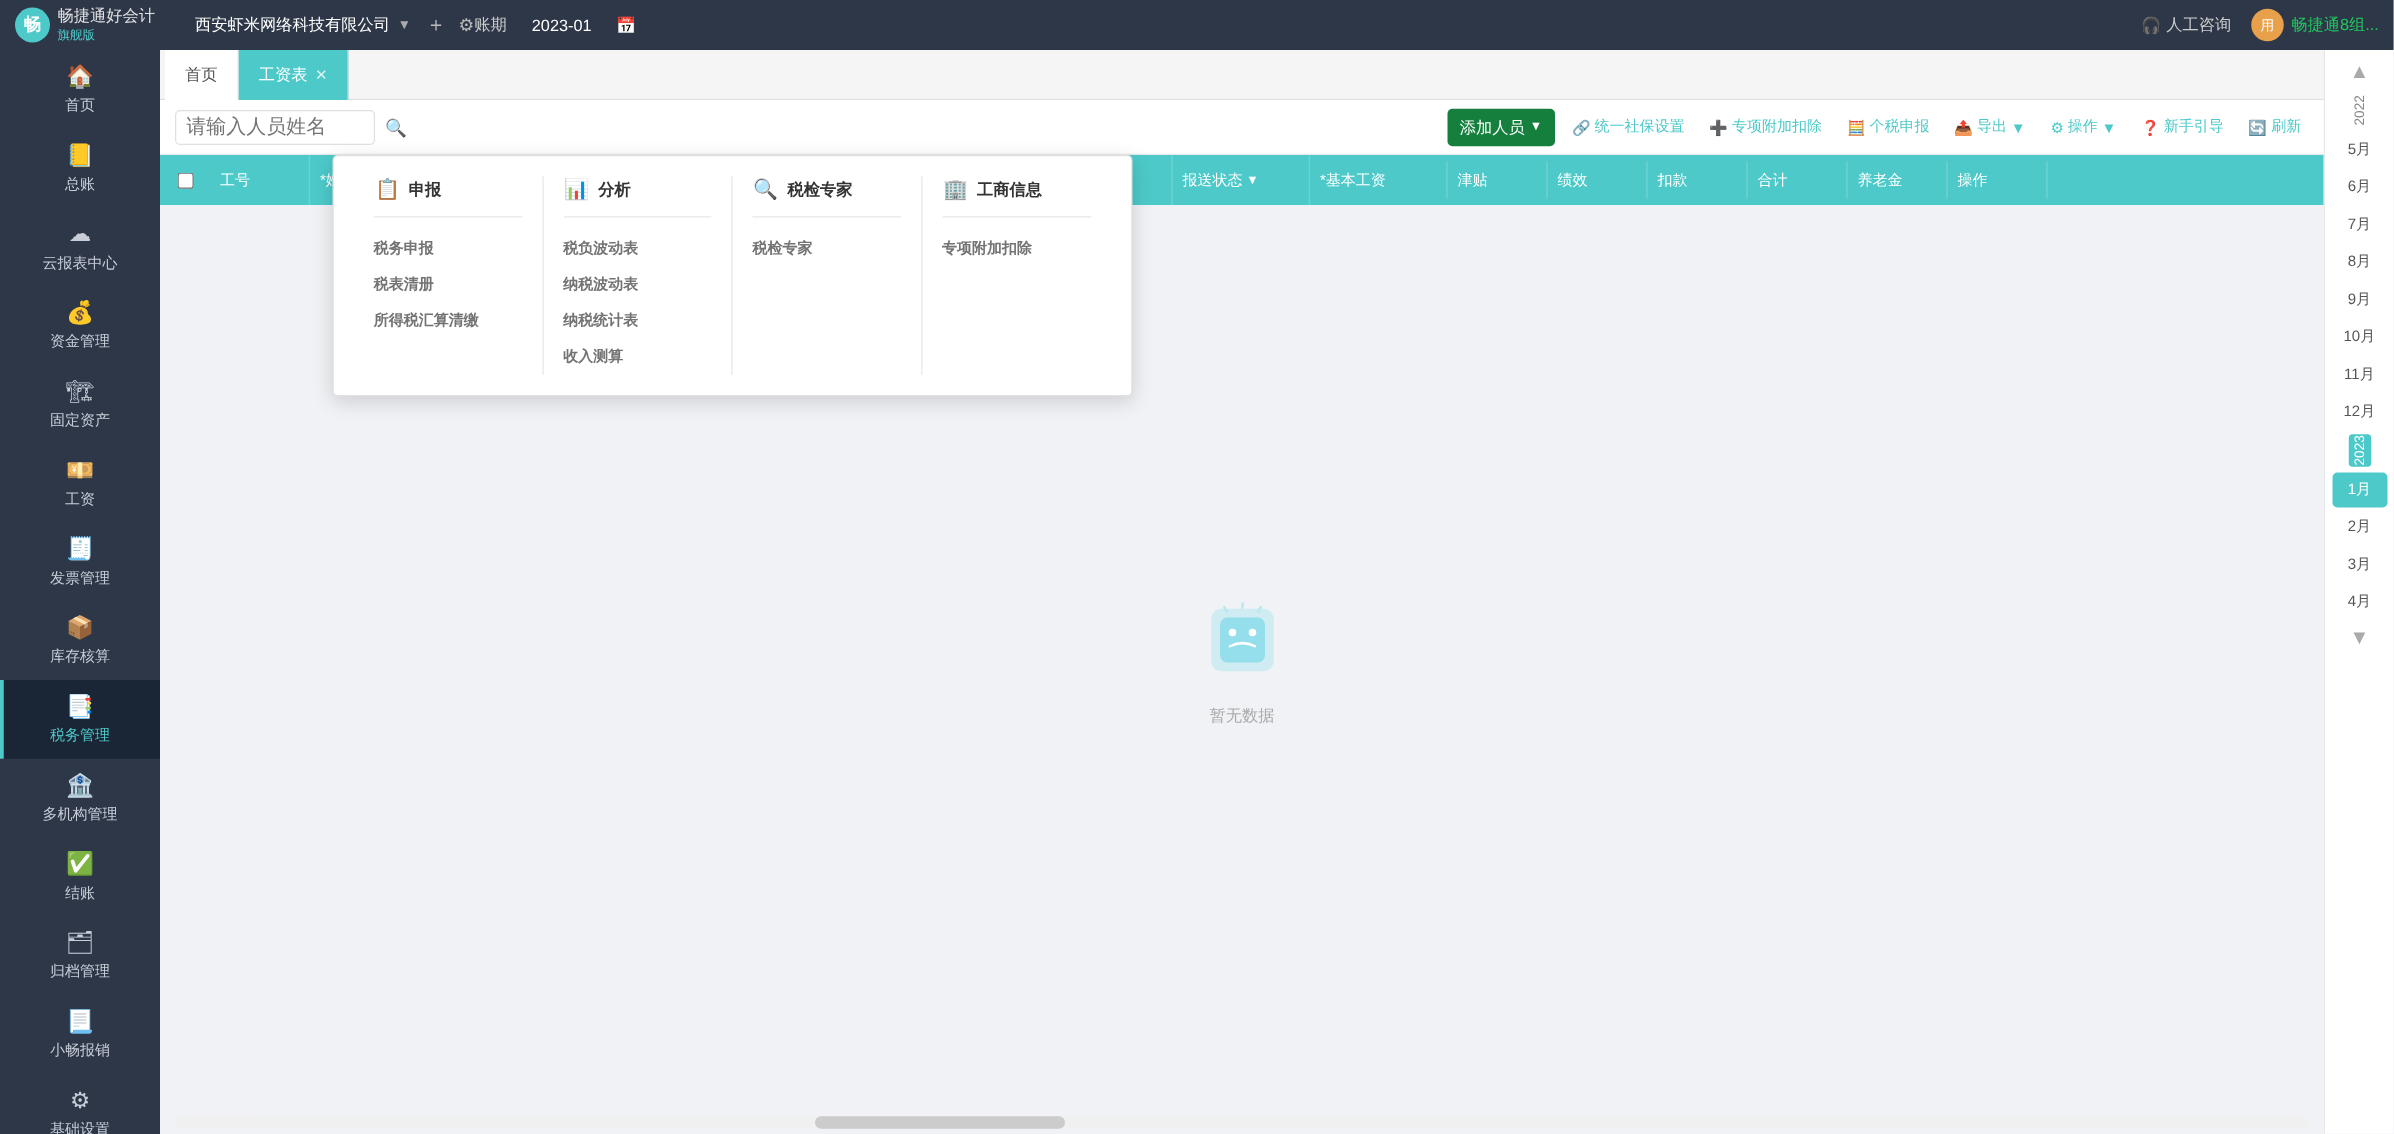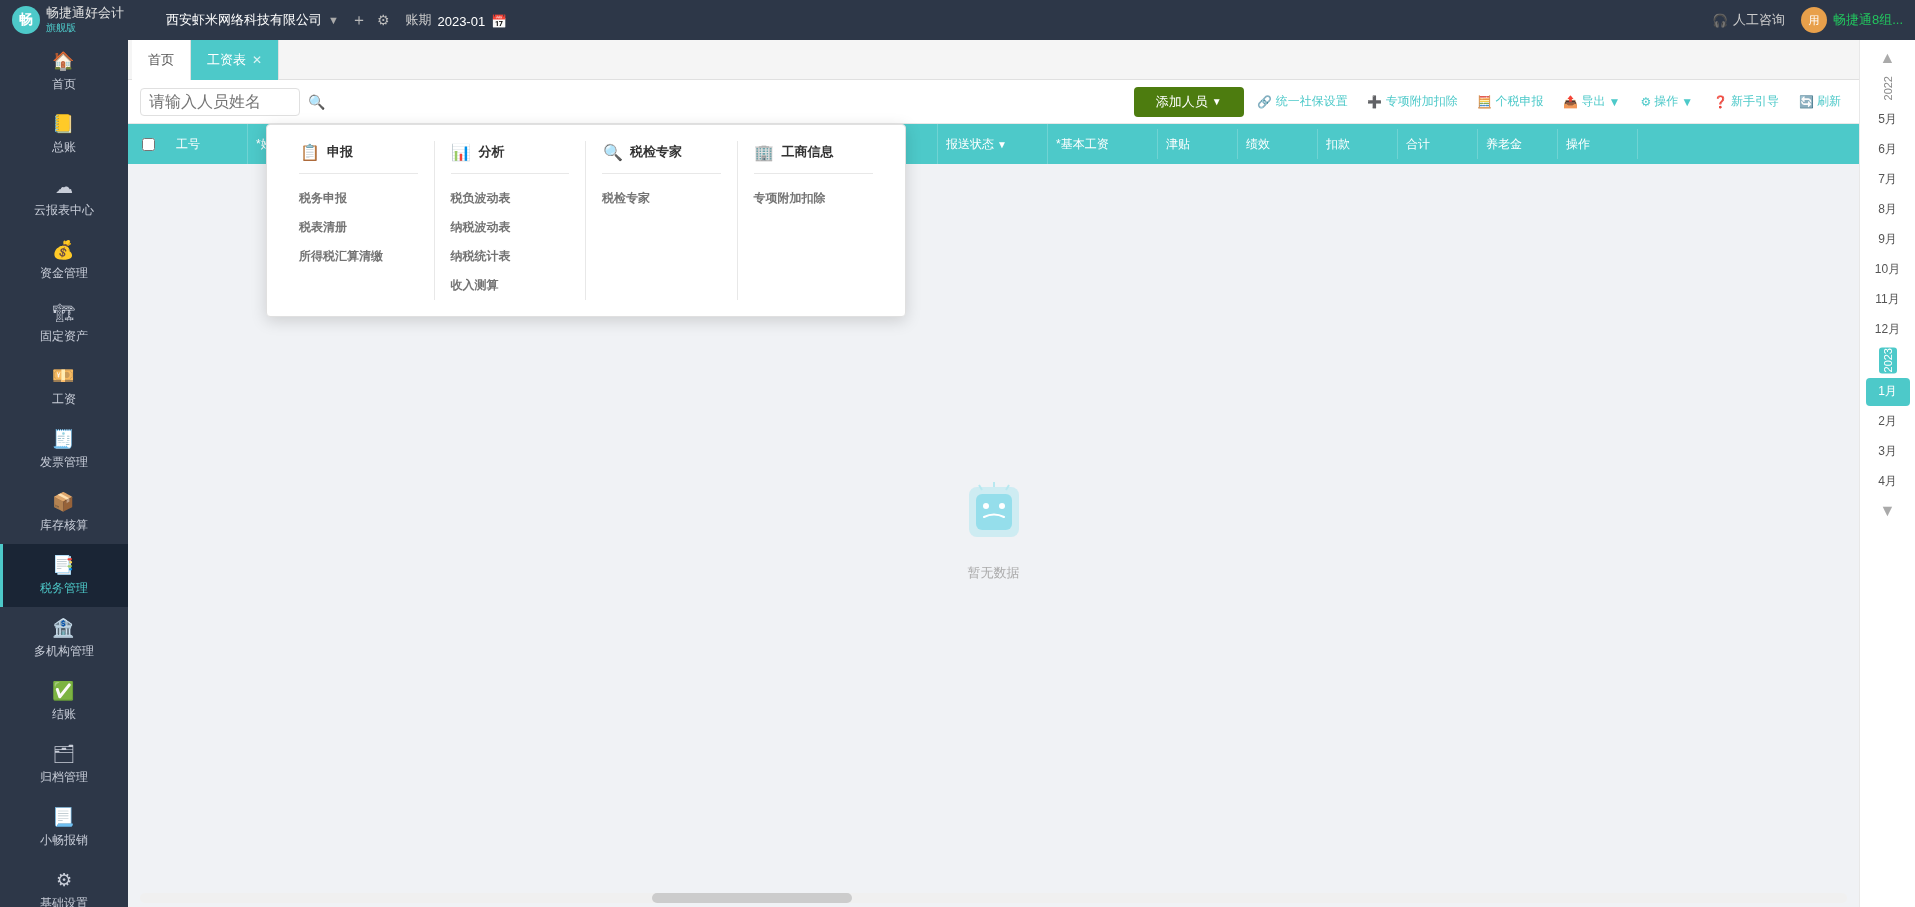--- a/index.html
+++ b/index.html
@@ -26,26 +26,26 @@
       width: 28px; height: 28px;
       background: #4dc9c9;
       border-radius: 50%;
       display: flex; align-items: center; justify-content: center;
       font-size: 14px; color: #fff; font-weight: bold;
     }
     .logo-text { font-size: 13px; color: #e0e0e0; line-height: 1.2; }
     .logo-sub { font-size: 10px; color: #4dc9c9; }
     .top-bar-company {
       display: flex; align-items: center; gap: 6px;
-      color: #fff; font-size: 13px; margin-left: 26px;
+      color: #fff; font-size: 13px; margin-left: 16px;
     }
     .top-bar-company .dropdown-icon { color: #aaa; font-size: 11px; }
     .top-bar-actions { display: flex; align-items: center; gap: 10px; margin-left: 12px; }
     .top-bar-actions span { color: #bbb; font-size: 16px; cursor: pointer; }
-    .top-bar-period { display: flex; align-items: flex-end; gap: 6px; margin-left: 16px; color: #ccc; font-size: 13px; }
+    .top-bar-period { display: flex; align-items: center; gap: 20px; color: #ccc; font-size: 13px; }
     .top-bar-period .period-val { color: #fff; }
     .top-bar-right { margin-left: auto; display: flex; align-items: center; gap: 16px; }
     .service-btn { display: flex; align-items: center; gap: 4px; color: #ccc; font-size: 13px; cursor: pointer; }
     .user-btn { display: flex; align-items: center; gap: 6px; cursor: pointer; }
     .user-avatar { width: 26px; height: 26px; border-radius: 50%; background: #e8a04b; display: flex; align-items: center; justify-content: center; color: #fff; font-size: 11px; }
     .user-name { color: #22c55e; font-size: 13px; }
 
     
     .layout { display: flex; height: calc(100vh - 40px); }
 
@@ -123,25 +123,25 @@
       border-radius: 4px;
       padding: 4px 8px;
       font-size: 16px;
       width: 160px;
       outline: none;
       color: #999;
     }
     .search-icon-btn { color: #999; cursor: pointer; font-size: 14px; }
     .toolbar-right { margin-left: auto; display: flex; align-items: center; gap: 8px; }
     .btn-add {
-      background: #4d7c0f;
+      background: #15803d;
       color: #fff;
       border: none;
       border-radius: 4px;
-      padding: 6px 22px;
+      padding: 6px 10px;
       font-size: 13px;
       cursor: pointer;
       display: flex; align-items: center; gap: 4px;
     }
     .btn-add .arrow { font-size: 10px; }
     .toolbar-btn {
       background: none;
       border: none;
       color: #4dc9c9;
       font-size: 12px;

